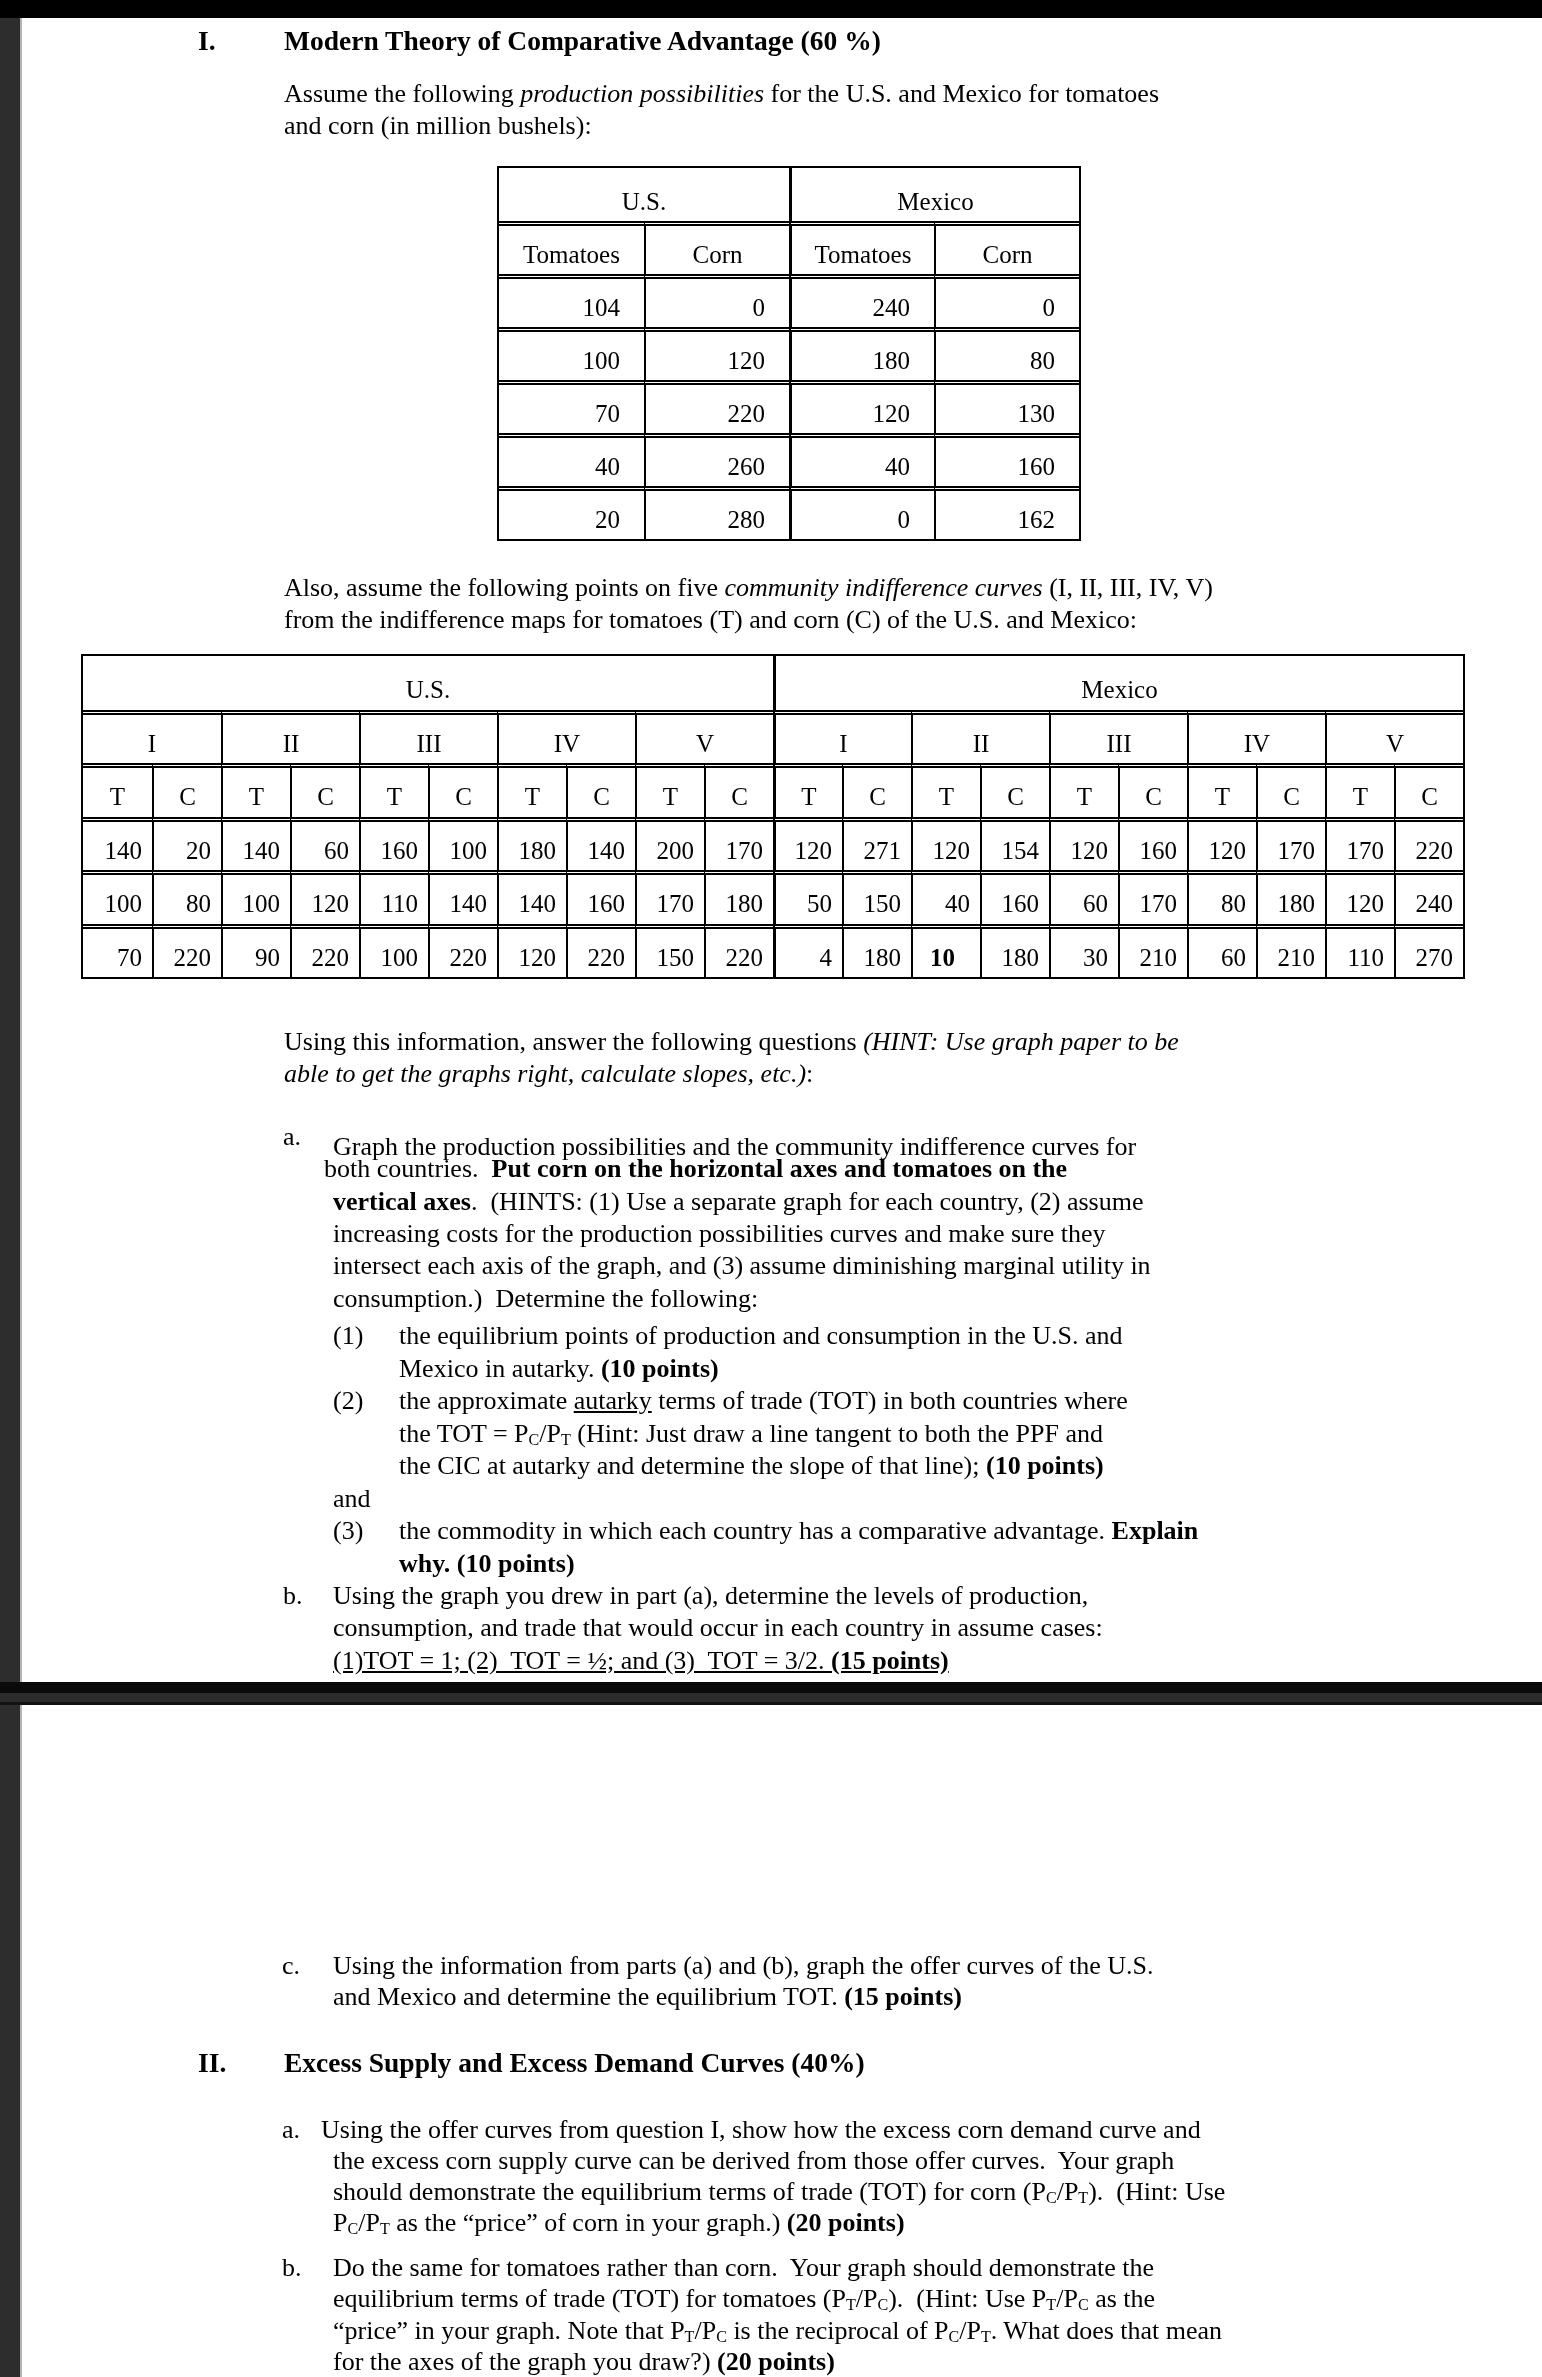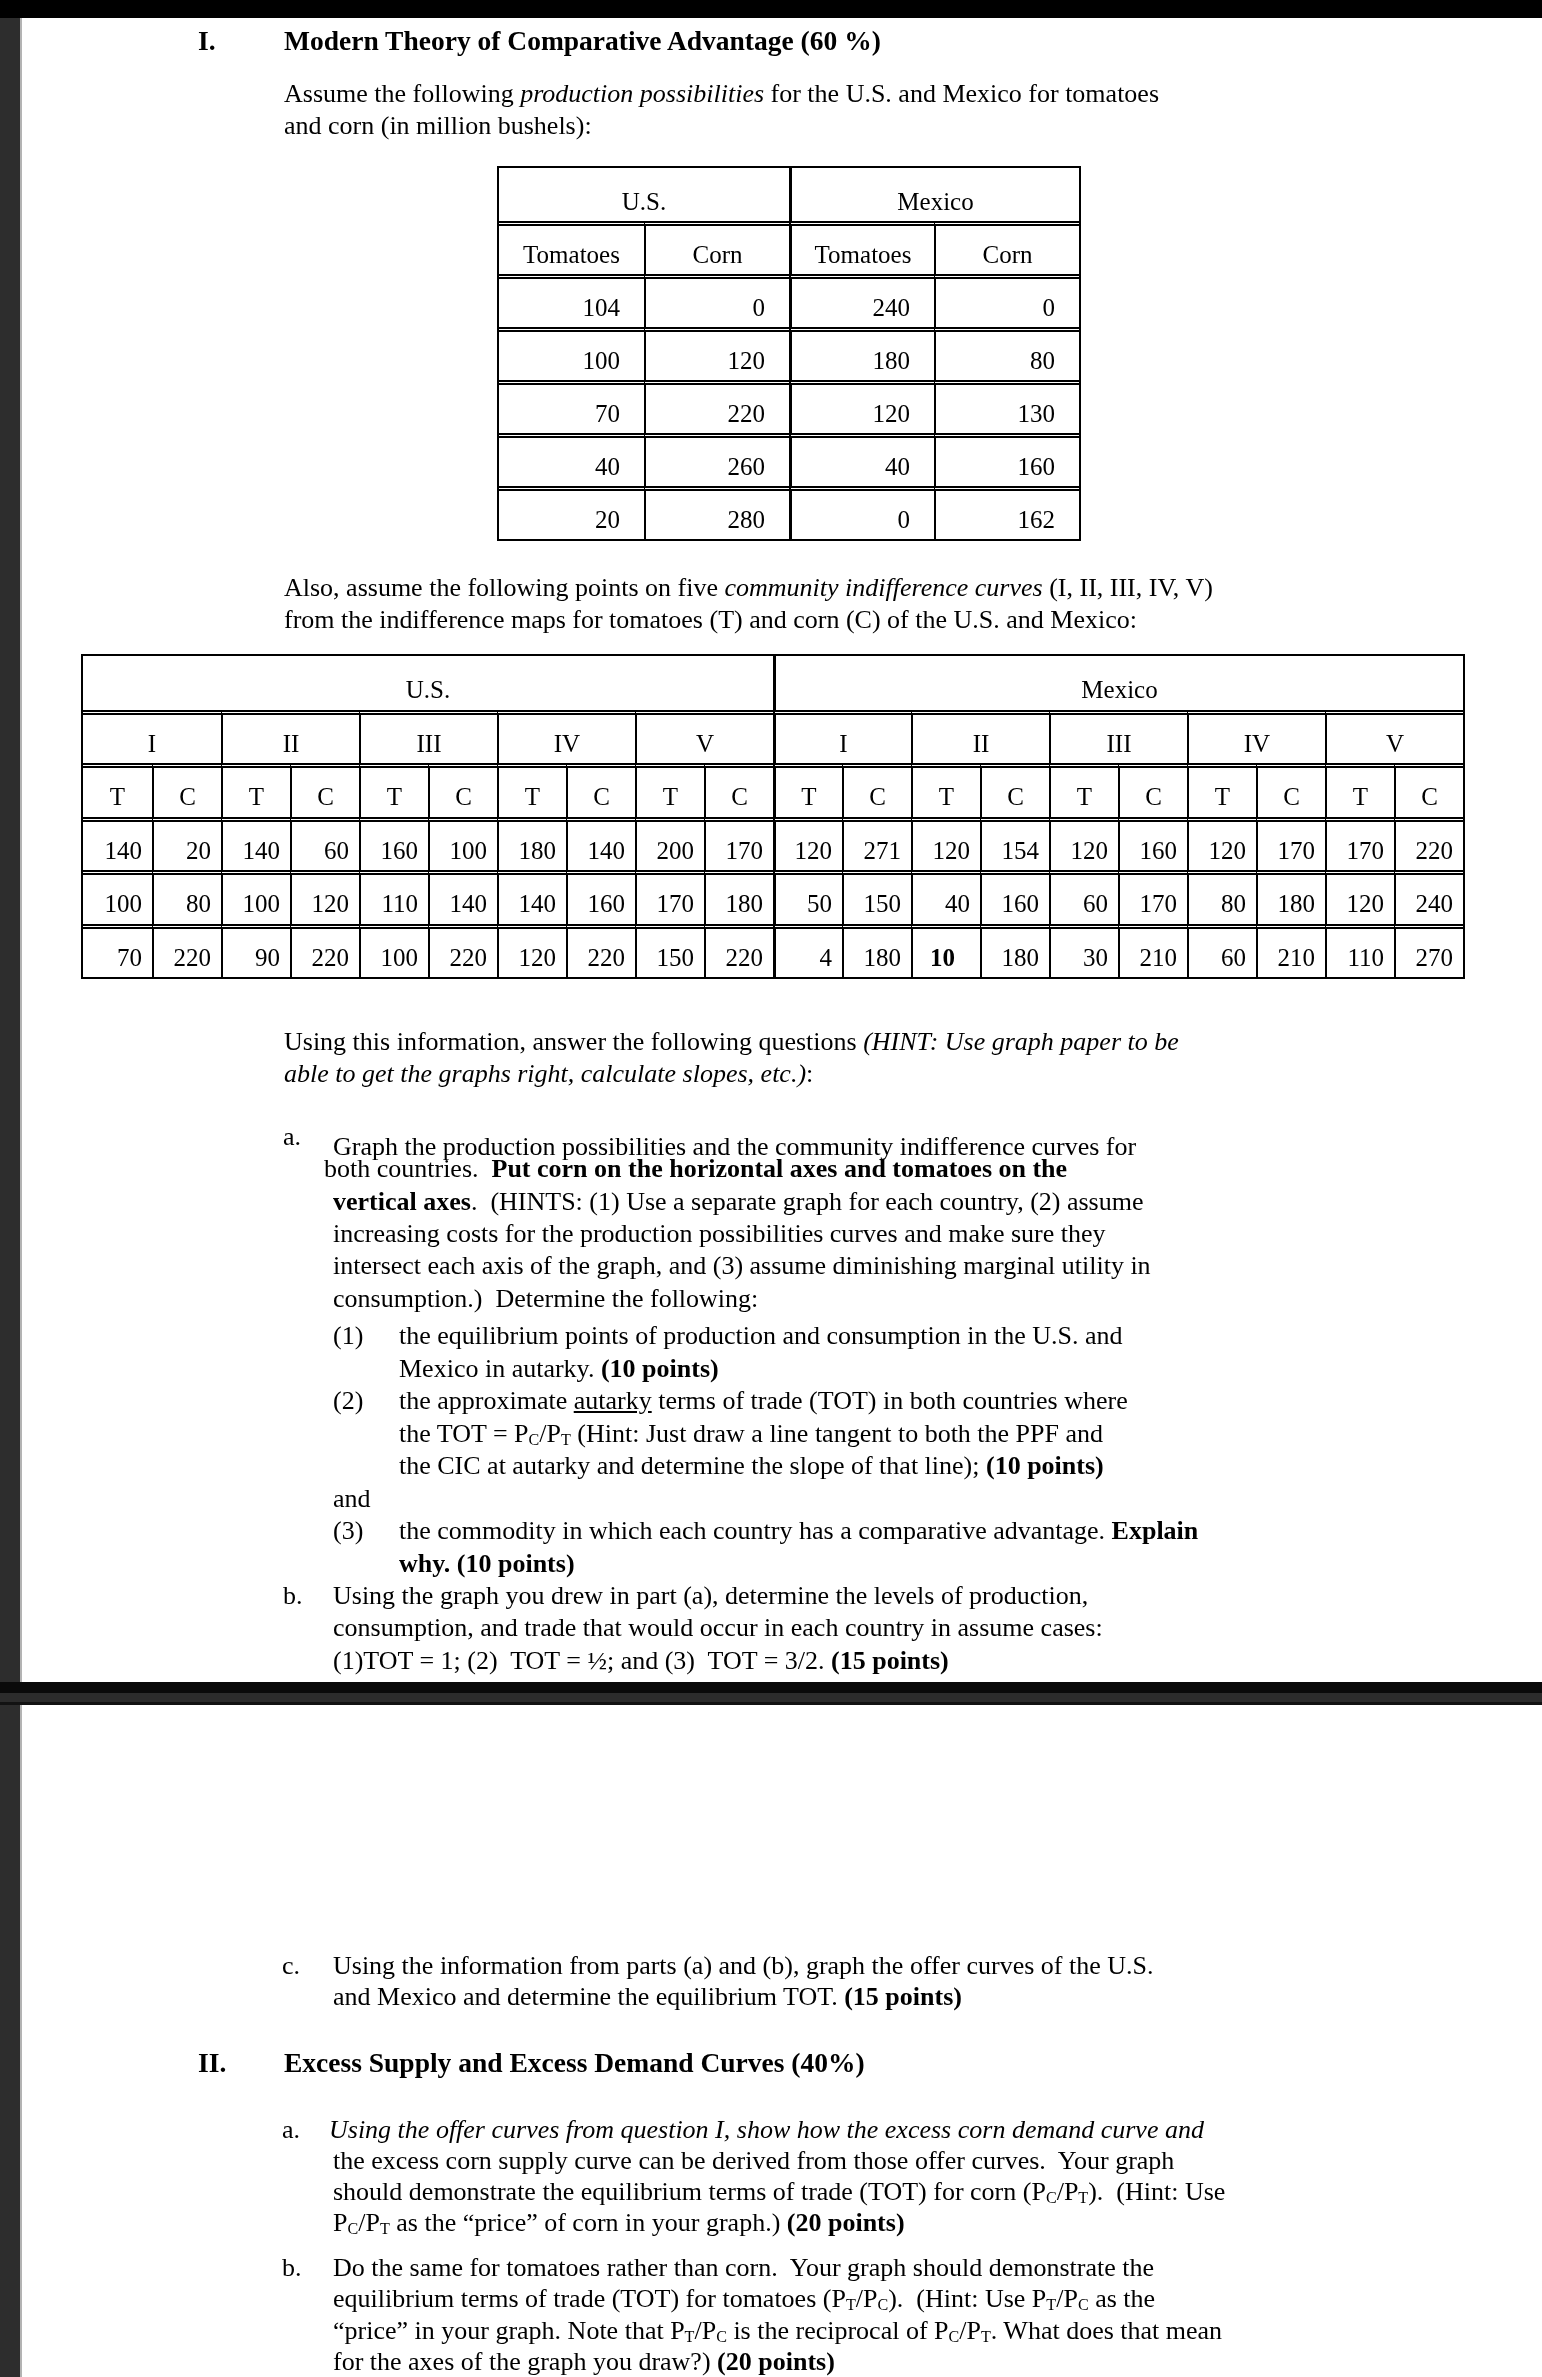--- a/index.html
+++ b/index.html
@@ -67,28 +67,28 @@
     <div class="tline" style="left: 399px; top: 1386px; font-size: 26px;"><span>the approximate </span><span class="seg-u">autarky</span><span> terms of trade (TOT) in both countries where</span></div>
     <div class="tline" style="left: 399px; top: 1419px; font-size: 26px;"><span>the TOT = P</span><span class="seg-s">C</span><span>/P</span><span class="seg-s">T</span><span> (Hint: Just draw a line tangent to both the PPF and</span></div>
     <div class="tline" style="left: 399px; top: 1451px; font-size: 26px;"><span>the CIC at autarky and determine the slope of that line); </span><span class="seg-b">(10 points)</span></div>
     <div class="tline" style="left: 333px; top: 1484px; font-size: 26px;"><span>and</span></div>
     <div class="tmark" style="left: 333px; top: 1516px; font-size: 26px;">(3)</div>
     <div class="tline" style="left: 399px; top: 1516px; font-size: 26px;"><span>the commodity in which each country has a comparative advantage. </span><span class="seg-b">Explain</span></div>
     <div class="tline" style="left: 399px; top: 1549px; font-size: 26px;"><span class="seg-b">why.</span><span> </span><span class="seg-b">(10 points)</span></div>
     <div class="tmark" style="left: 283px; top: 1581px; font-size: 26px;">b.</div>
     <div class="tline" style="left: 333px; top: 1581px; font-size: 26px;"><span>Using the graph you drew in part (a), determine the levels of production,</span></div>
     <div class="tline" style="left: 333px; top: 1613px; font-size: 26px;"><span>consumption, and trade that would occur in each country in assume cases:</span></div>
-    <div class="tline" style="left: 333px; top: 1646px; font-size: 26px;"><span>(1)TOT = 1; (2)  TOT = ½; and (3)  TOT = 3/2. </span><span class="seg-b">(15 points)</span></div>
+    <div class="tline" style="left: 333px; top: 1646px; font-size: 26px; text-decoration: underline;"><span>(1)TOT = 1; (2)  TOT = ½; and (3)  TOT = 3/2. </span><span class="seg-b">(15 points)</span></div>
     <div class="tmark" style="left: 282px; top: 1951px; font-size: 26px;">c.</div>
     <div class="tline" style="left: 333px; top: 1951px; font-size: 26px;"><span>Using the information from parts (a) and (b), graph the offer curves of the U.S.</span></div>
     <div class="tline" style="left: 333px; top: 1982px; font-size: 26px;"><span>and Mexico and determine the equilibrium TOT. </span><span class="seg-b">(15 points)</span></div>
     <div class="tmark seg-b" style="left: 198px; top: 2047px; font-size: 27.5px;">II.</div>
     <div class="tline" style="left: 284px; top: 2047px; font-size: 27.5px;"><span class="seg-b">Excess Supply and Excess Demand Curves (40%)</span></div>
     <div class="tmark" style="left: 282px; top: 2115px; font-size: 26px;">a.</div>
-    <div class="tline" style="left: 329px; top: 2115px; font-size: 26px; font-style: italic;"><span>Using the offer curves from question I, show how the excess corn demand curve and</span></div>
+    <div class="tline" style="left: 321px; top: 2115px; font-size: 26px;"><span>Using the offer curves from question I, show how the excess corn demand curve and</span></div>
     <div class="tline" style="left: 333px; top: 2146px; font-size: 26px;"><span>the excess corn supply curve can be derived from those offer curves.  Your graph</span></div>
     <div class="tline" style="left: 333px; top: 2177px; font-size: 26px;"><span>should demonstrate the equilibrium terms of trade (TOT) for corn (P</span><span class="seg-s">C</span><span>/P</span><span class="seg-s">T</span><span>).  (Hint: Use</span></div>
     <div class="tline" style="left: 333px; top: 2208px; font-size: 26px;"><span>P</span><span class="seg-s">C</span><span>/P</span><span class="seg-s">T</span><span> as the “price” of corn in your graph.) </span><span class="seg-b">(20 points)</span></div>
     <div class="tmark" style="left: 282px; top: 2253px; font-size: 26px;">b.</div>
     <div class="tline" style="left: 333px; top: 2253px; font-size: 26px;"><span>Do the same for tomatoes rather than corn.  Your graph should demonstrate the</span></div>
     <div class="tline" style="left: 333px; top: 2284px; font-size: 26px;"><span>equilibrium terms of trade (TOT) for tomatoes (P</span><span class="seg-s">T</span><span>/P</span><span class="seg-s">C</span><span>).  (Hint: Use P</span><span class="seg-s">T</span><span>/P</span><span class="seg-s">C</span><span> as the</span></div>
     <div class="tline" style="left: 333px; top: 2316px; font-size: 26px;"><span>“price” in your graph. Note that P</span><span class="seg-s">T</span><span>/P</span><span class="seg-s">C</span><span> is the reciprocal of P</span><span class="seg-s">C</span><span>/P</span><span class="seg-s">T</span><span>. What does that mean</span></div>
     <div class="tline" style="left: 333px; top: 2347px; font-size: 26px;"><span>for the axes of the graph you draw?) </span><span class="seg-b">(20 points)</span></div>
   </div>
 

